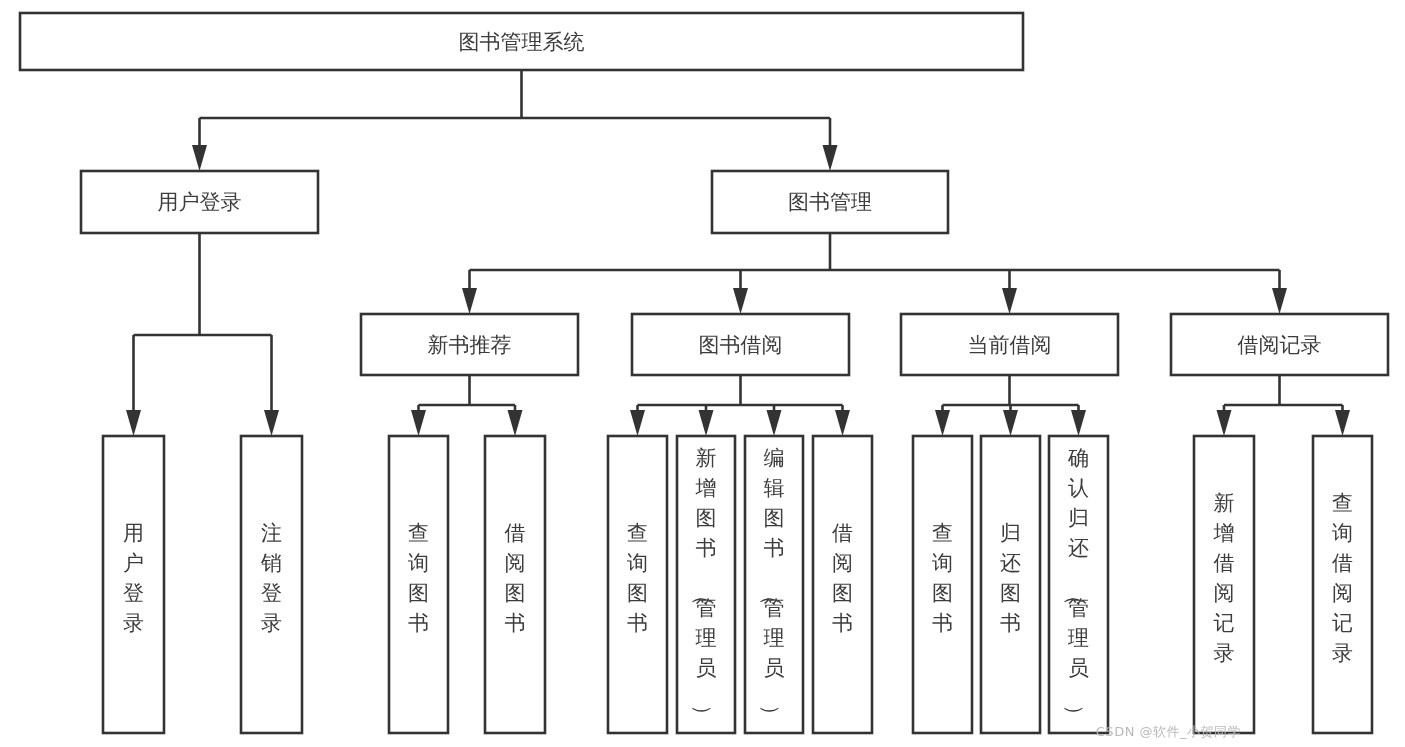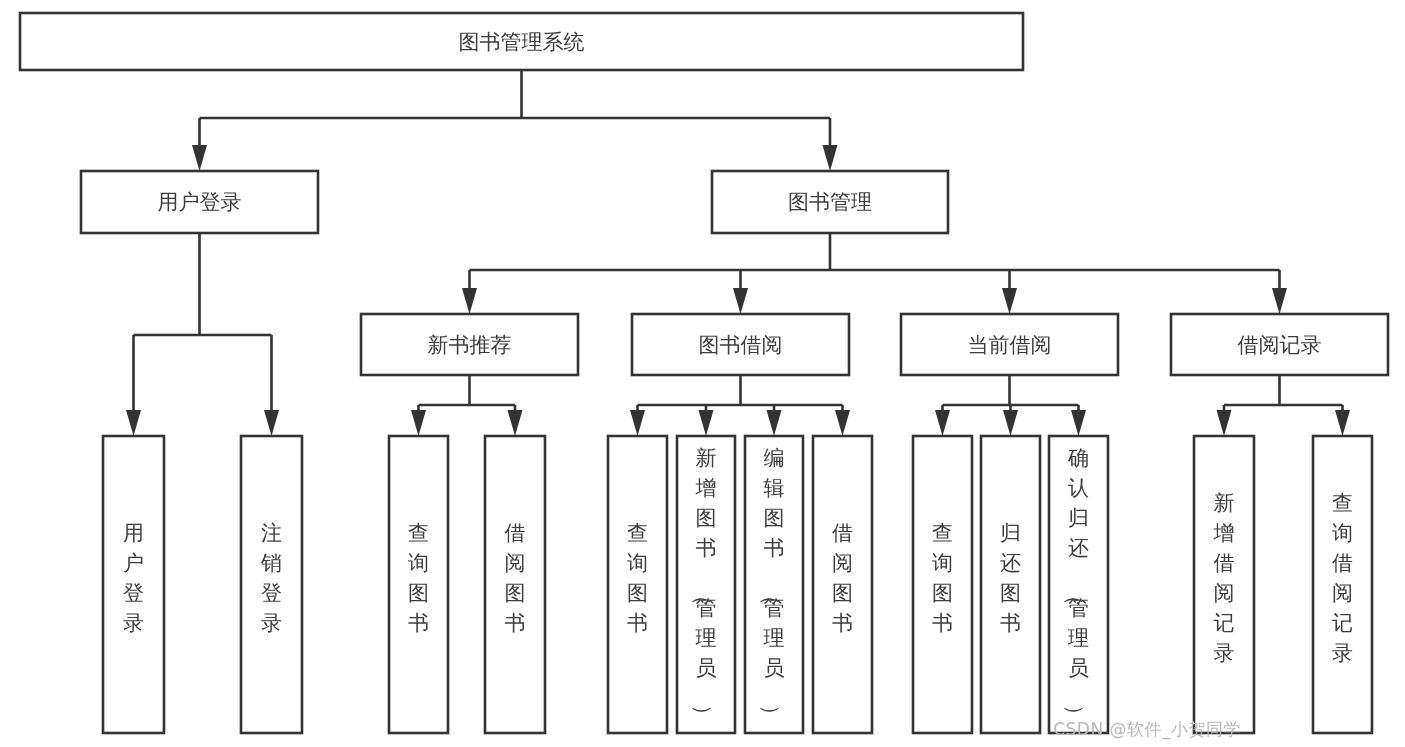--- a/index.html
+++ b/index.html
@@ -54,21 +54,21 @@
     fill: #3c3c3c;
     font-family: "DejaVu Sans", "Liberation Sans", sans-serif;
     font-size: 21px;
     text-anchor: middle;
   }
   .watermark {
     position: absolute;
     right: 10px;
     bottom: 6px;
     font-family: "DejaVu Sans", "Liberation Sans", sans-serif;
-    font-size: 17px;
+    font-size: 13px;
     color: #b9b9b9;
     letter-spacing: 0.5px;
     white-space: nowrap;
     user-select: none;
   }
 </style>
 </head>
 <body>
 
 <div id="diagram-root">

